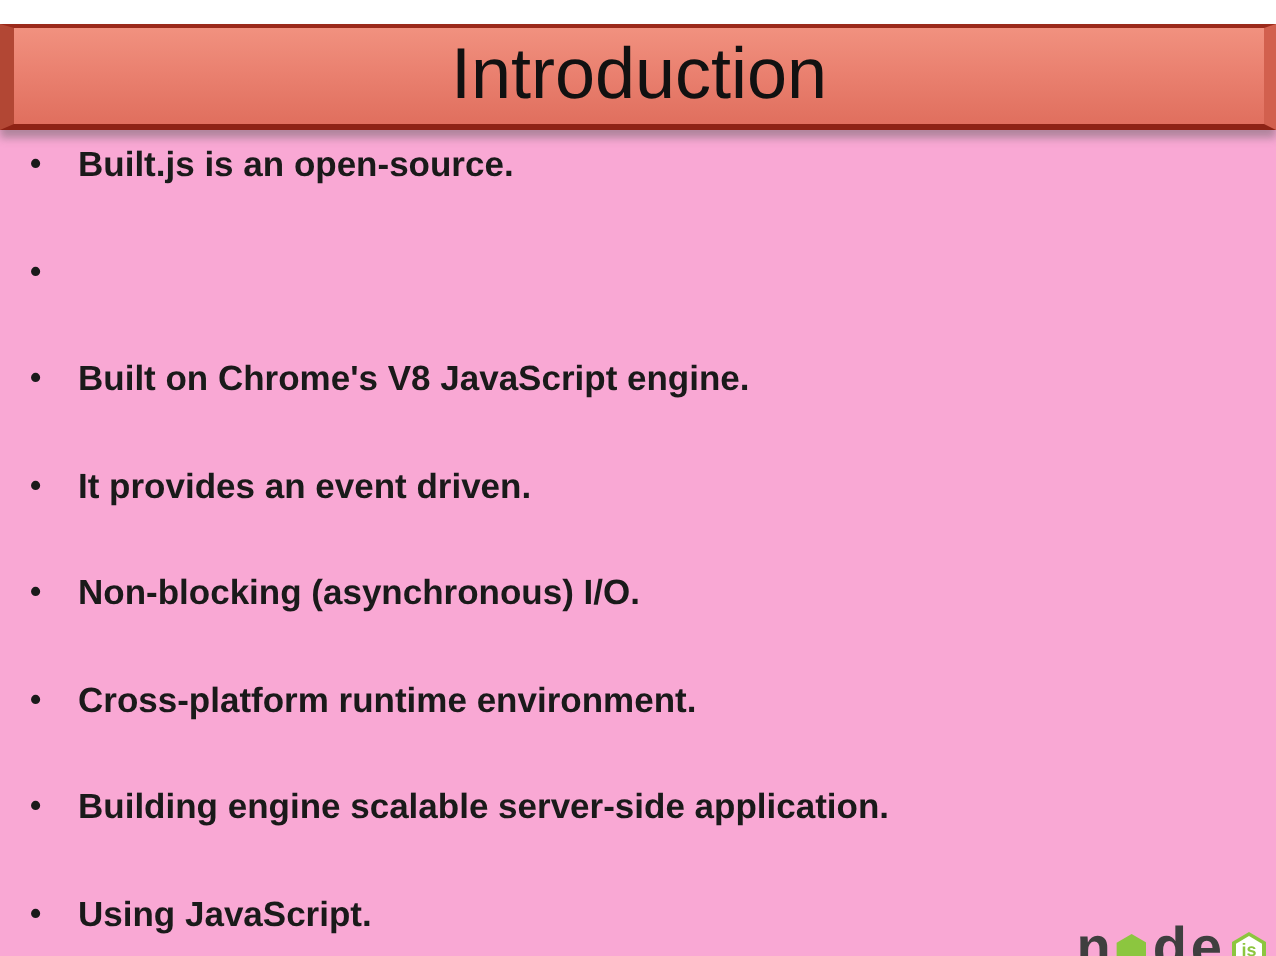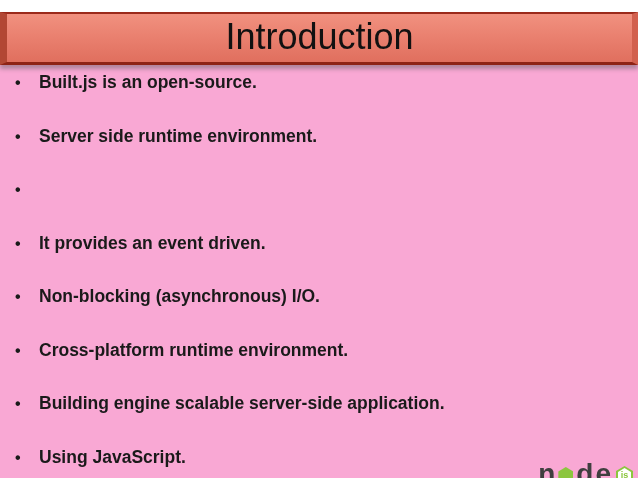--- a/index.html
+++ b/index.html
@@ -75,24 +75,24 @@
     <span class="banner-title">Introduction</span>
   </div>
 
   <ul class="bullets">
     <li class="bullet">
       <span class="dot">•</span>
       <span class="txt">Built.js is an open-source.</span>
     </li>
     <li class="bullet">
       <span class="dot">•</span>
-      <span class="txt">Server side runtime environment.</span>
     </li>
     <li class="bullet">
       <span class="dot">•</span>
+      <span class="txt">Built on Chrome's V8 JavaScript engine.</span>
     </li>
     <li class="bullet">
       <span class="dot">•</span>
       <span class="txt">It provides an event driven.</span>
     </li>
     <li class="bullet">
       <span class="dot">•</span>
       <span class="txt">Non-blocking (asynchronous) I/O.</span>
     </li>
     <li class="bullet">

